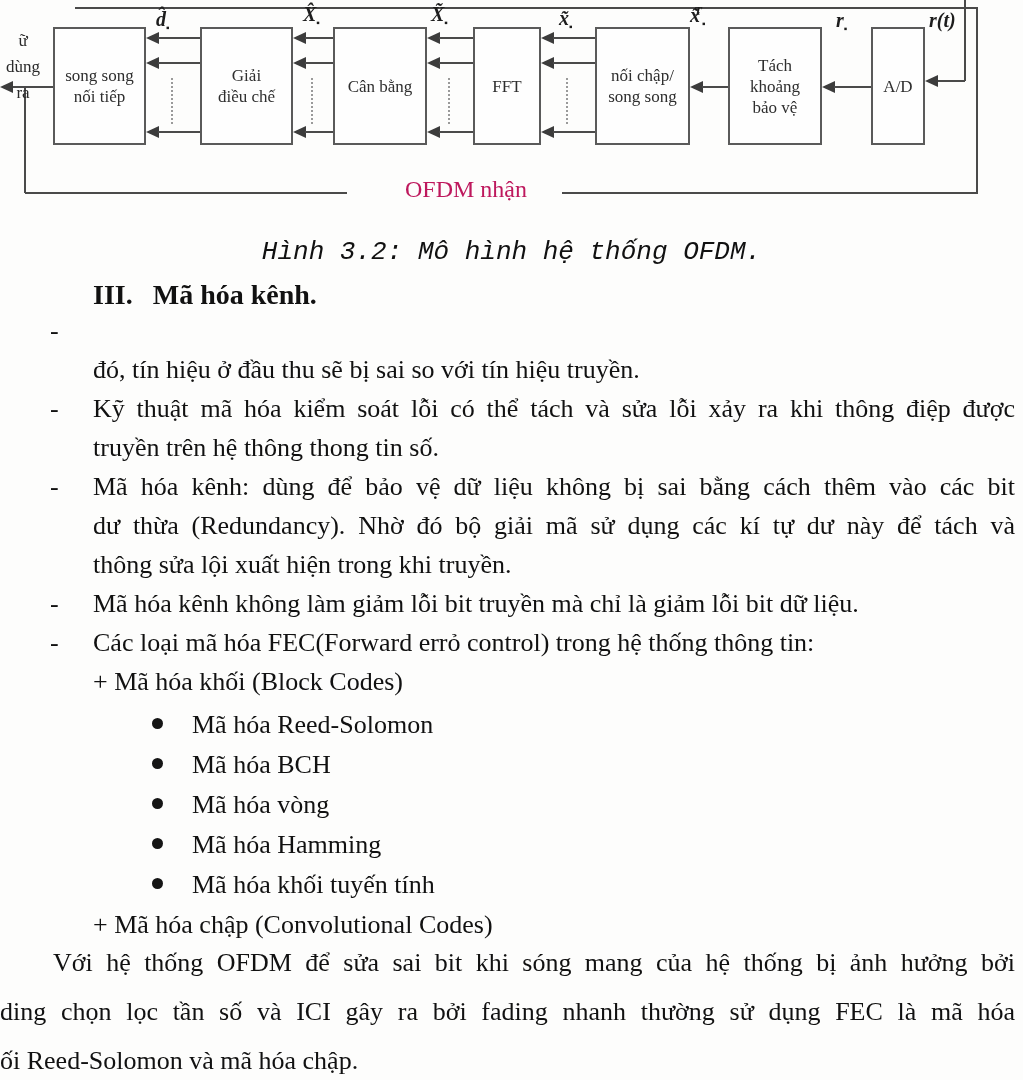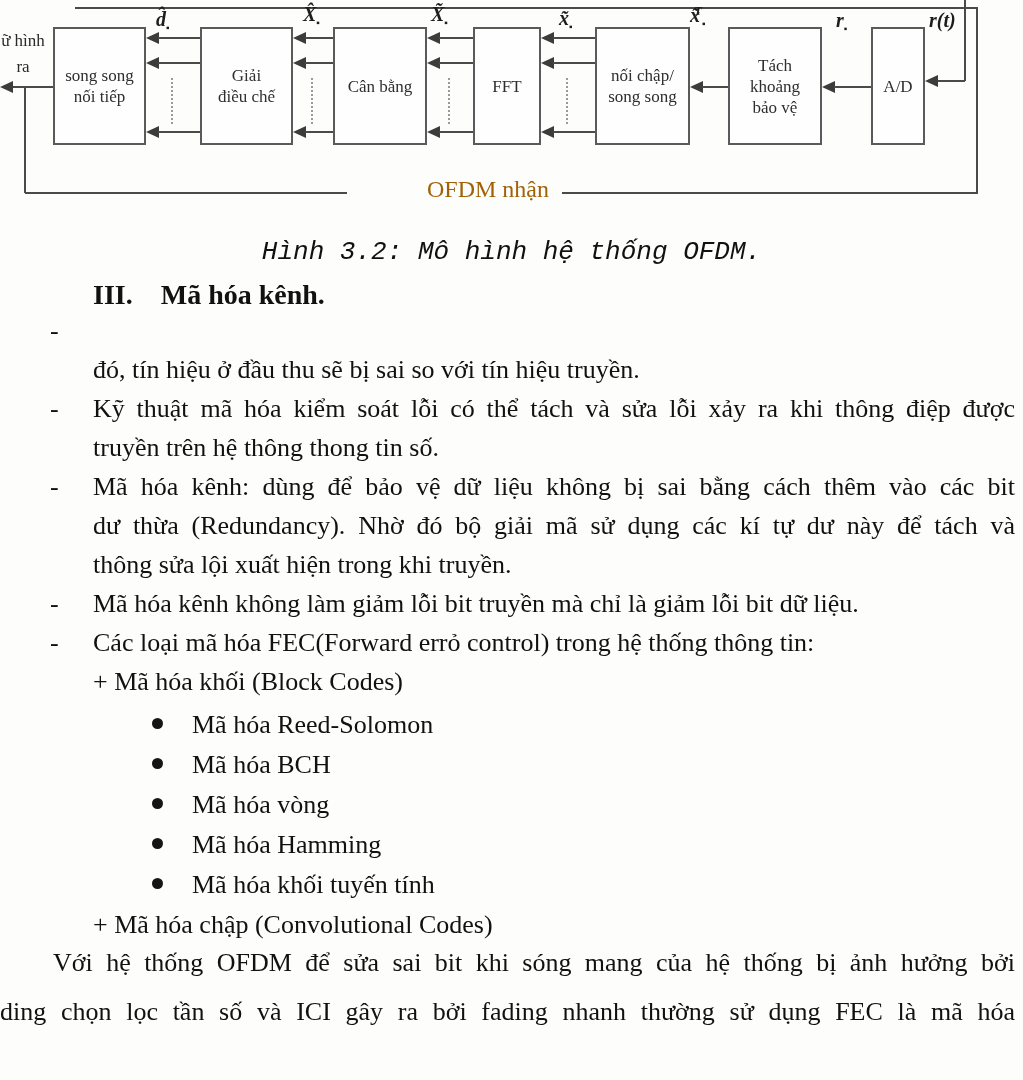--- a/index.html
+++ b/index.html
@@ -21,30 +21,30 @@
     display:flex;align-items:center;justify-content:center;text-align:center;
     font-size:17px;line-height:21px;color:#2e2e2e;white-space:pre-line;
     box-sizing:border-box;
   }
   .sig{
     position:absolute;font-size:20px;font-weight:bold;font-style:italic;color:#1d1d1d;
     white-space:nowrap;
   }
   .sig .sub{font-size:10px;font-style:normal;vertical-align:-5px;letter-spacing:0;}
   .sig .sup{font-size:13px;vertical-align:7px;margin-left:-6px;}
-  .figlabel{position:absolute;font-size:24px;color:#a16207;text-align:right;}
+  .figlabel{position:absolute;font-size:24px;color:#be185d;text-align:center;}
   .outlabel{position:absolute;font-size:17px;line-height:26px;color:#2a2a2a;
             white-space:pre-line;text-align:center;}
   
   .tl{position:absolute;font-size:26px;line-height:38px;white-space:normal;color:#111;}
   .jl{text-align:justify;text-align-last:justify;}
   .ll{text-align:left;}
   .caption{font-style:italic;text-align:center;font-family:Liberation Mono, monospace;}
   .heading{font-weight:bold;font-size:28px;}
-  .heading .ttl{margin-left:28px;}
+  .heading .ttl{margin-left:20px;}
   .marker{position:absolute;font-size:26px;line-height:38px;color:#111;}
   .dot{position:absolute;width:11px;height:11px;border-radius:50%;background:#151515;}
 </style>
 </head>
 <body>
 
 <div class="page">
 
   <div class="fig">
 
@@ -52,21 +52,21 @@
     <div class="vl" style="left:976px;top:7px;height:186px;"></div>
     <div class="vl" style="left:964px;top:0;height:81px;"></div>
     <div class="hl" style="left:937px;top:80px;width:28px;"></div>
     <div class="ah" style="left:925px;top:75px;"></div>
     <div class="hl" style="left:25px;top:192px;width:322px;"></div>
     <div class="hl" style="left:562px;top:192px;width:416px;"></div>
     <div class="vl" style="left:24px;top:88px;height:105px;"></div>
 
     <div class="hl" style="left:11px;top:86px;width:42px;"></div>
     <div class="ah" style="left:0;top:81px;"></div>
-    <div class="outlabel" style="left:0;top:28px;width:46px;">ữ hình
+    <div class="outlabel" style="left:0;top:28px;width:46px;">ữ dùng
 ra</div>
 
     <div class="blk" style="left:53px;width:93px;">song song
 nối tiếp</div>
     <div class="blk" style="left:200px;width:93px;">Giải
 điều chế</div>
     <div class="blk" style="left:333px;width:94px;">Cân bằng</div>
     <div class="blk" style="left:473px;width:68px;">FFT</div>
     <div class="blk" style="left:595px;width:95px;">nối chập/
 song song</div>
@@ -158,14 +158,15 @@
   <div class="tl ll" style="left:192px;top:786px;width:820px;">Mã hóa vòng</div>
   <div class="dot" style="left:152px;top:838px;"></div>
   <div class="tl ll" style="left:192px;top:826px;width:820px;">Mã hóa Hamming</div>
   <div class="dot" style="left:152px;top:878px;"></div>
   <div class="tl ll" style="left:192px;top:866px;width:820px;">Mã hóa khối tuyến tính</div>
 
   <div class="tl ll" style="left:93px;top:906px;width:922px;">+ Mã hóa chập (Convolutional Codes)</div>
 
   <div class="tl jl" style="left:0;top:944px;width:1015px;text-indent:53px;">Với hệ thống OFDM để sửa sai bit khi sóng mang của hệ thống bị ảnh hưởng bởi</div>
   <div class="tl jl" style="left:0;top:993px;width:1015px;">ding chọn lọc tần số và ICI gây ra bởi fading nhanh thường sử dụng FEC là mã hóa</div>
+  <div class="tl ll" style="left:0;top:1042px;width:1015px;">ối Reed-Solomon và mã hóa chập.</div>
 
 </div>
 
 </body></html>

